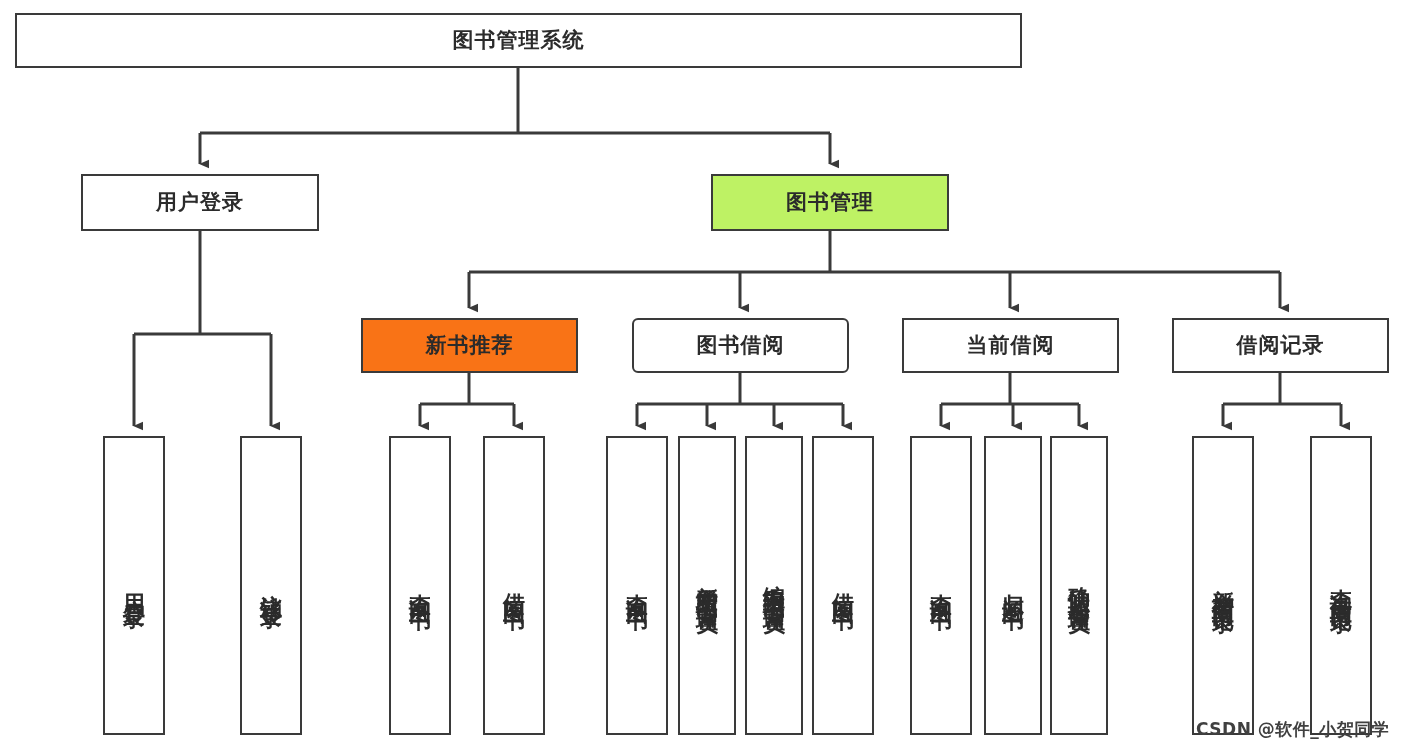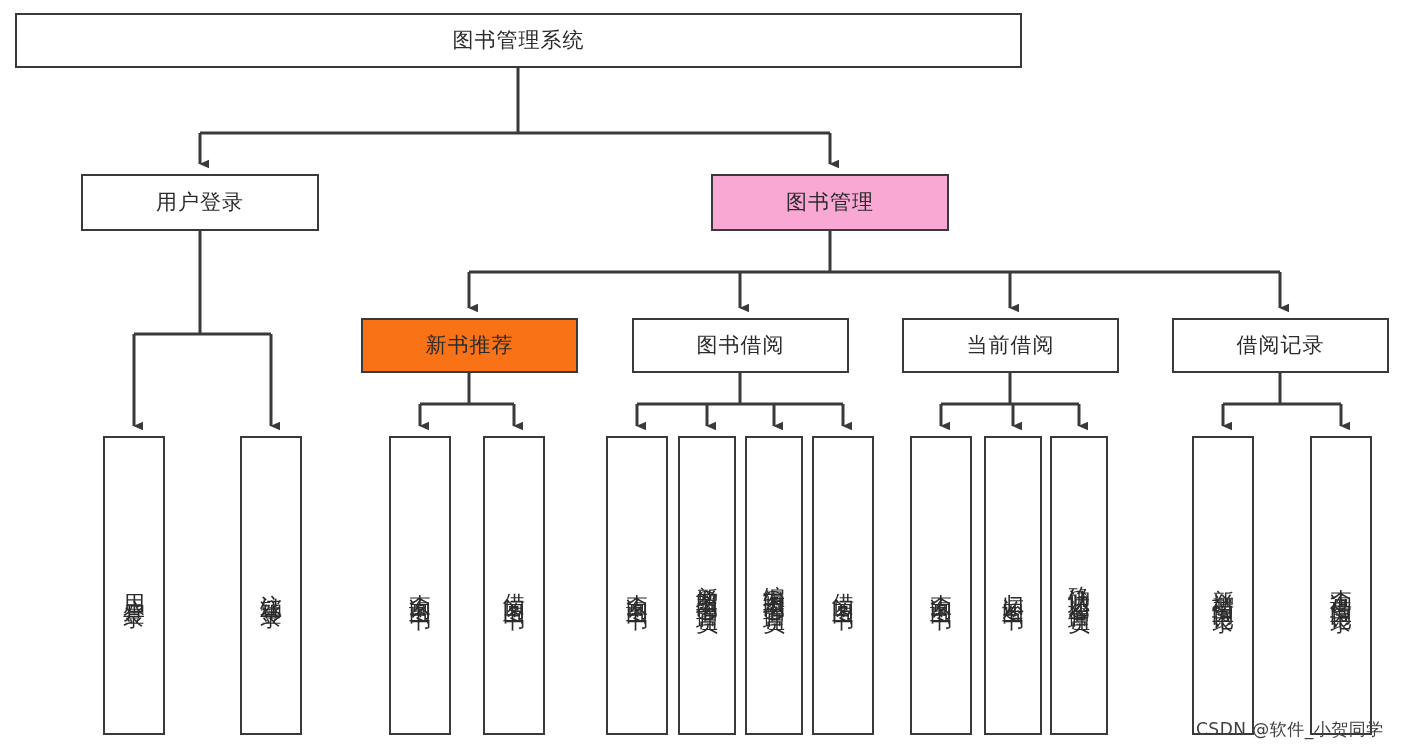--- a/index.html
+++ b/index.html
@@ -3,21 +3,21 @@
 <meta charset="utf-8">
 <style>
   html,body{margin:0;padding:0;background:#ffffff;}
   body{
     width:1405px;height:747px;
     font-family:"DejaVu Sans","Liberation Sans",sans-serif;
     color:#2b2b2b;
     overflow:hidden;
     position:relative;
   }
-  #canvas{position:absolute;left:0;top:0;width:1405px;height:747px;}
+  #canvas{position:absolute;left:0;top:0;width:1405px;height:747px;font-weight:bold;}
   
   #wires{position:absolute;left:0;top:0;width:1405px;height:747px;z-index:1;}
   .node{
     position:absolute;
     box-sizing:border-box;
     background:#ffffff;
     border:2px solid #3a3a3a;
     z-index:2;
     display:flex;
     align-items:center;
@@ -112,28 +112,28 @@
     </g>
   </svg>
 
   <div class="node" id="n-root" style="left: 15px; top: 13px; width: 1007px; height: 55px; border-color: rgb(58, 58, 58); background: rgb(255, 255, 255);">
     <span class="label">图书管理系统</span>
   </div>
 
   <div class="node" id="n-l2-0" style="left: 81px; top: 174px; width: 238px; height: 57px; border-color: rgb(58, 58, 58); background: rgb(255, 255, 255);">
     <span class="label">用户登录</span>
   </div>
-  <div class="node" id="n-l2-1" style="left: 711px; top: 174px; width: 238px; height: 57px; border-color: rgb(58, 58, 58); background: #f9a8d4;">
+  <div class="node" id="n-l2-1" style="left: 711px; top: 174px; width: 238px; height: 57px; border-color: rgb(58, 58, 58); background: #bef264;">
     <span class="label">图书管理</span>
   </div>
 
   <div class="node" id="n-l3-0" style="left: 361px; top: 318px; width: 217px; height: 55px; border-color: rgb(58, 58, 58); background: #f97316;">
     <span class="label">新书推荐</span>
   </div>
-  <div class="node" id="n-l3-1" style="left: 632px; top: 318px; width: 217px; height: 55px; border-color: rgb(58, 58, 58); background: rgb(255, 255, 255);">
+  <div class="node" id="n-l3-1" style="left: 632px; top: 318px; width: 217px; height: 55px; border-color: rgb(58, 58, 58); background: rgb(255, 255, 255); border-radius: 6px;">
     <span class="label">图书借阅</span>
   </div>
   <div class="node" id="n-l3-2" style="left: 902px; top: 318px; width: 217px; height: 55px; border-color: rgb(58, 58, 58); background: rgb(255, 255, 255); align-items: center;">
     <span class="label">当前借阅</span>
   </div>
   <div class="node" id="n-l3-3" style="left: 1172px; top: 318px; width: 217px; height: 55px; border-color: rgb(58, 58, 58); background: rgb(255, 255, 255);">
     <span class="label">借阅记录</span>
   </div>
 
   <div class="node leaf" id="n-lf-0" style="left: 103px; top: 436px; width: 62px; height: 299px; border-color: rgb(58, 58, 58); background: rgb(255, 255, 255);">

